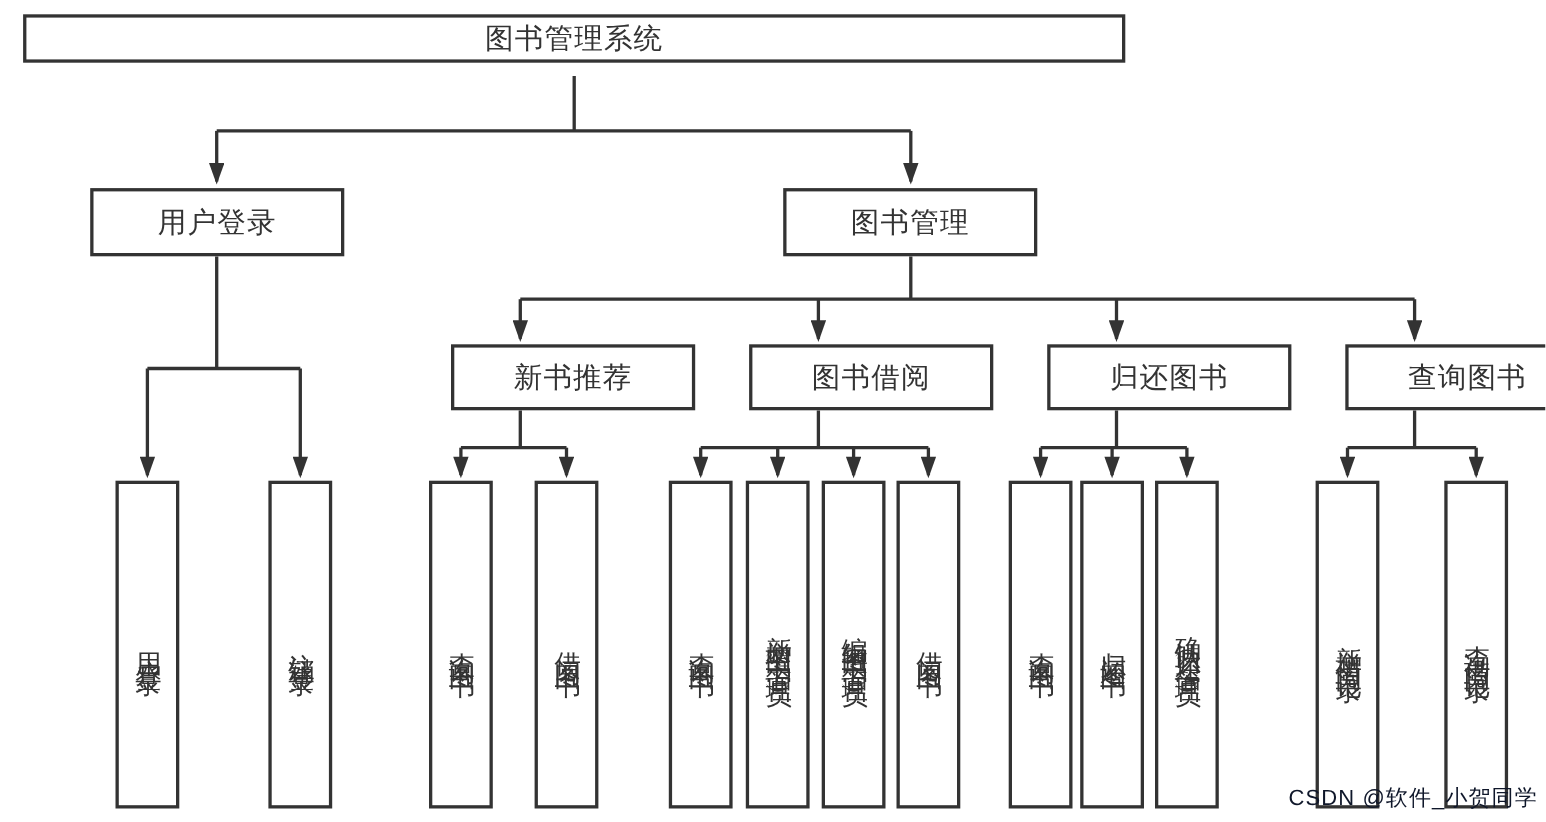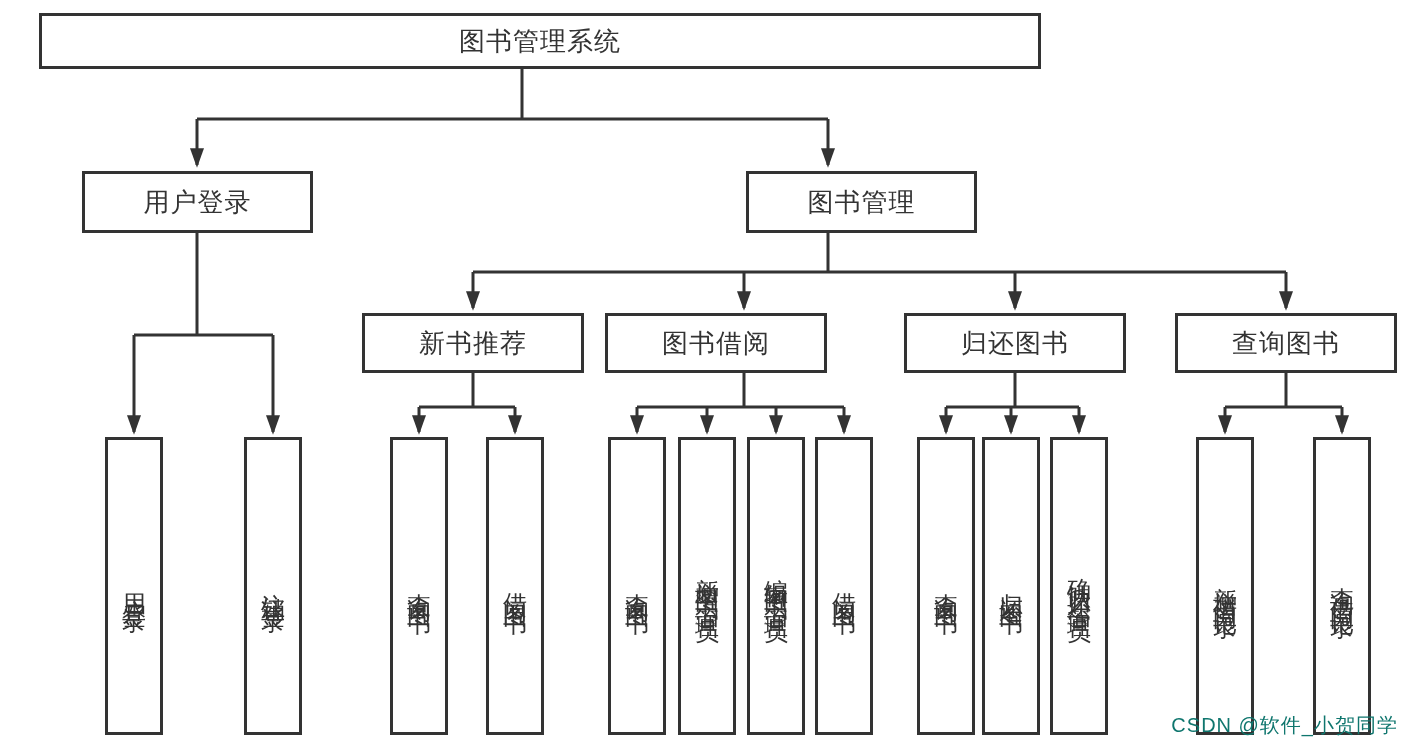--- a/index.html
+++ b/index.html
@@ -23,26 +23,26 @@
     background: #ffffff;
     border: 3px solid #333333;
     color: #333333;
     display: flex;
     align-items: center;
     justify-content: center;
     text-align: center;
     z-index: 2;
   }
   .hnode { font-size: 26px; letter-spacing: 1px; }
-  .root  { left: 39px;  top: 13px;  width: 1002px; height: 56px; }
+  .root  { left: 21px;  top: 13px;  width: 1002px; height: 44px; }
   .l2a   { left: 82px;  top: 171px; width: 231px;  height: 62px; }
-  .l2b   { left: 712px; top: 171px; width: 231px;  height: 62px; margin-left: 34px; }
-  .l3    { top: 313px; width: 222px; height: 60px; }
+  .l2b   { left: 712px; top: 171px; width: 231px;  height: 62px; }
+  .l3    { top: 313px; width: 222px; height: 60px; margin-left: 48px; }
   .l3-1  { left: 362px; }
-  .l3-2  { left: 605px; }
+  .l3-2  { left: 633px; }
   .l3-3  { left: 904px; }
   .l3-4  { left: 1175px; }
   .leaf {
     top: 437px;
     width: 58px;
     height: 298px;
     font-size: 24px;
     writing-mode: vertical-lr;
     text-orientation: mixed;
     letter-spacing: 6px;
@@ -51,21 +51,21 @@
   .a1 { left: 105px; }  .a2 { left: 244px; }
   .b1 { left: 390px; }  .b2 { left: 486px; }
   .c1 { left: 608px; }  .c2 { left: 678px; }  .c3 { left: 747px; }  .c4 { left: 815px; }
   .d1 { left: 917px; }  .d2 { left: 982px; }  .d3 { left: 1050px; }
   .e1 { left: 1196px; } .e2 { left: 1313px; }
   #watermark {
     position: absolute;
     right: 7px;
     bottom: 8px;
     font-size: 20px;
-    color: #0f766e;
+    color: #0f172a;
     z-index: 3;
     white-space: nowrap;
     letter-spacing: 1px;
   }
 </style>
 </head>
 <body>
 
 <div id="stage">
 

